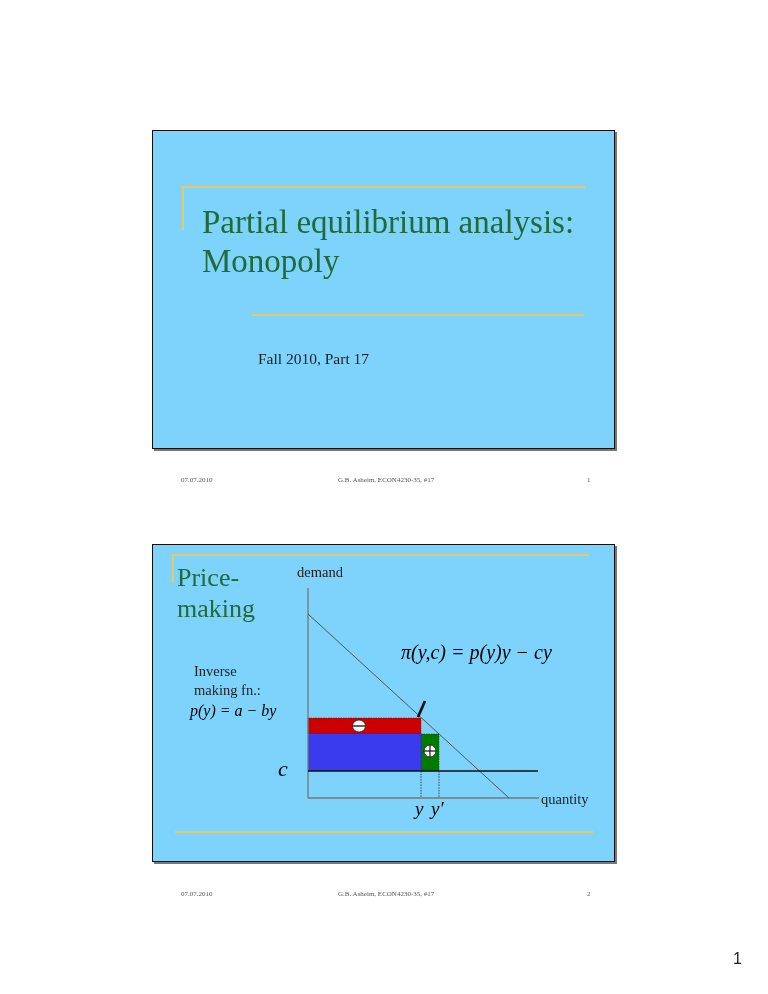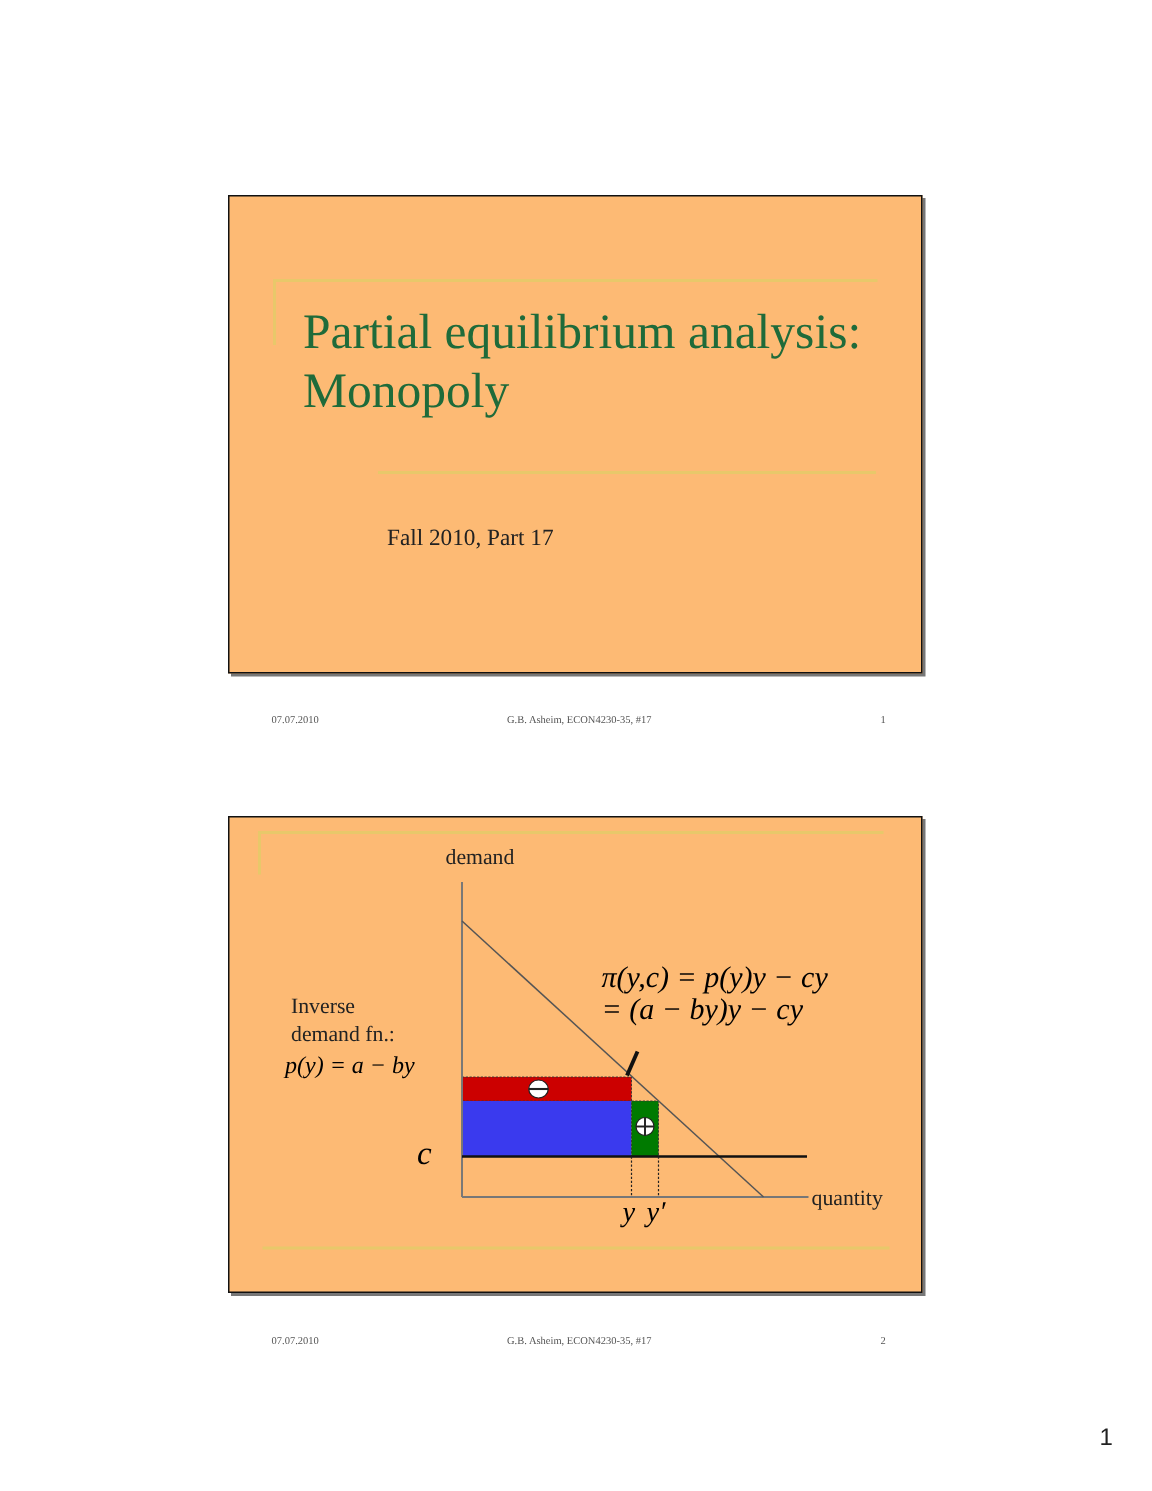--- a/index.html
+++ b/index.html
@@ -1,18 +1,18 @@
 <!DOCTYPE html>
 <html><head>
 <meta charset="utf-8">
 <style>
   html, body { margin:0; padding:0; background:#ffffff; }
   body { width:768px; height:994px; position:relative; overflow:hidden;
          font-family:"Liberation Serif", "DejaVu Serif", serif; color:#000; }
-  .slide { position:absolute; left:152px; width:461px; background:#fdba74;
+  .slide { position:absolute; left:152px; width:461px; background:#7dd3fc;
            border:1px solid #111; box-shadow:2px 2px 0 #777; }
   #slide1 { top:130px; height:317px; }
   #slide2 { top:544px; height:316px; }
   .gold-h { position:absolute; height:2px; background:#e8c86a; }
   .gold-v { position:absolute; width:2px; background:#e8c86a; }
   .title1 { position:absolute; left:49px; top:72px; font-size:33px; line-height:39px;
             color:#1f6b3a; white-space:pre-line; }
   .sub { position:absolute; left:105px; font-size:15.5px; color:#222; }
   .footer { position:absolute; font-size:7px; color:#555;margin-top:48px; }
   .title2 { position:absolute; left:24px; top:17px; font-size:26px; line-height:31px;
@@ -33,20 +33,22 @@
   <div class="gold-h" style="left:99px; top:183px; width:332px; height:1.5px;"></div>
   <div class="sub" style="top:219px;">Fall 2010, Part 17</div>
   <div class="footer" style="left:28px; top:297px;">07.07.2010</div>
   <div class="footer" style="left:185px; top:297px;">G.B. Asheim, ECON4230-35, #17</div>
   <div class="footer" style="left:434px; top:297px;">1</div>
 </div>
 
 <div id="slide2" class="slide">
   <div class="gold-h" style="left:19px; top:9px; width:417px;"></div>
   <div class="gold-v" style="left:19px; top:9px; height:29px;"></div>
+  <div class="title2">Price-
+making</div>
 
   <svg width="461" height="316">
 
     <rect x="155" y="173" width="113" height="16" fill="#cc0000" stroke="#333" stroke-width="0.6" stroke-dasharray="1.5,1"></rect>
     <rect x="155" y="189" width="113" height="37" fill="#3a3aee"></rect>
     <rect x="268" y="189" width="18" height="37" fill="#007a00" stroke="#333" stroke-width="0.6" stroke-dasharray="1.5,1"></rect>
 
     <line x1="155" y1="43" x2="155" y2="253" stroke="#777" stroke-width="1.3"></line>
     <line x1="155" y1="253" x2="386" y2="253" stroke="#777" stroke-width="1.3"></line>
 
@@ -67,24 +69,23 @@
     <g>
       <circle cx="277" cy="206" r="6" fill="#fff" stroke="#222" stroke-width="0.8"></circle>
       <line x1="271" y1="206" x2="283" y2="206" stroke="#222" stroke-width="1.3"></line>
       <line x1="277" y1="200" x2="277" y2="212" stroke="#222" stroke-width="1.3"></line>
     </g>
   </svg>
 
   <div class="lbl" style="left:144px; top:19px;">demand</div>
   <div class="lbl" style="left:388px; top:246px;">quantity</div>
   <div class="lbl" style="left:41px; top:118px;">Inverse</div>
-  <div class="lbl" style="left:41px; top:137px;">demand fn.:</div>
+  <div class="lbl" style="left:41px; top:137px;">making fn.:</div>
   <div class="math" style="left:37px; top:157px; font-size:16px;">p(y) = a − by</div>
   <div class="math" style="left:248px; top:96px; font-size:20px;">π(y,c) = p(y)y − cy</div>
-  <div class="math" style="left:248px; top:117px; font-size:20px;">= (a − by)y − cy</div>
   <div class="math" style="left:125px; top:211px; font-size:22px;">c</div>
   <div class="math" style="left:262px; top:253px; font-size:19px;">y</div>
   <div class="math" style="left:278px; top:253px; font-size:19px;">y′</div>
 
   <div class="gold-h" style="left:22px; top:286px; width:418px; height:1.5px;"></div>
   <div class="footer" style="left:28px; top:297px;">07.07.2010</div>
   <div class="footer" style="left:185px; top:297px;">G.B. Asheim, ECON4230-35, #17</div>
   <div class="footer" style="left:434px; top:297px;">2</div>
 </div>
 

